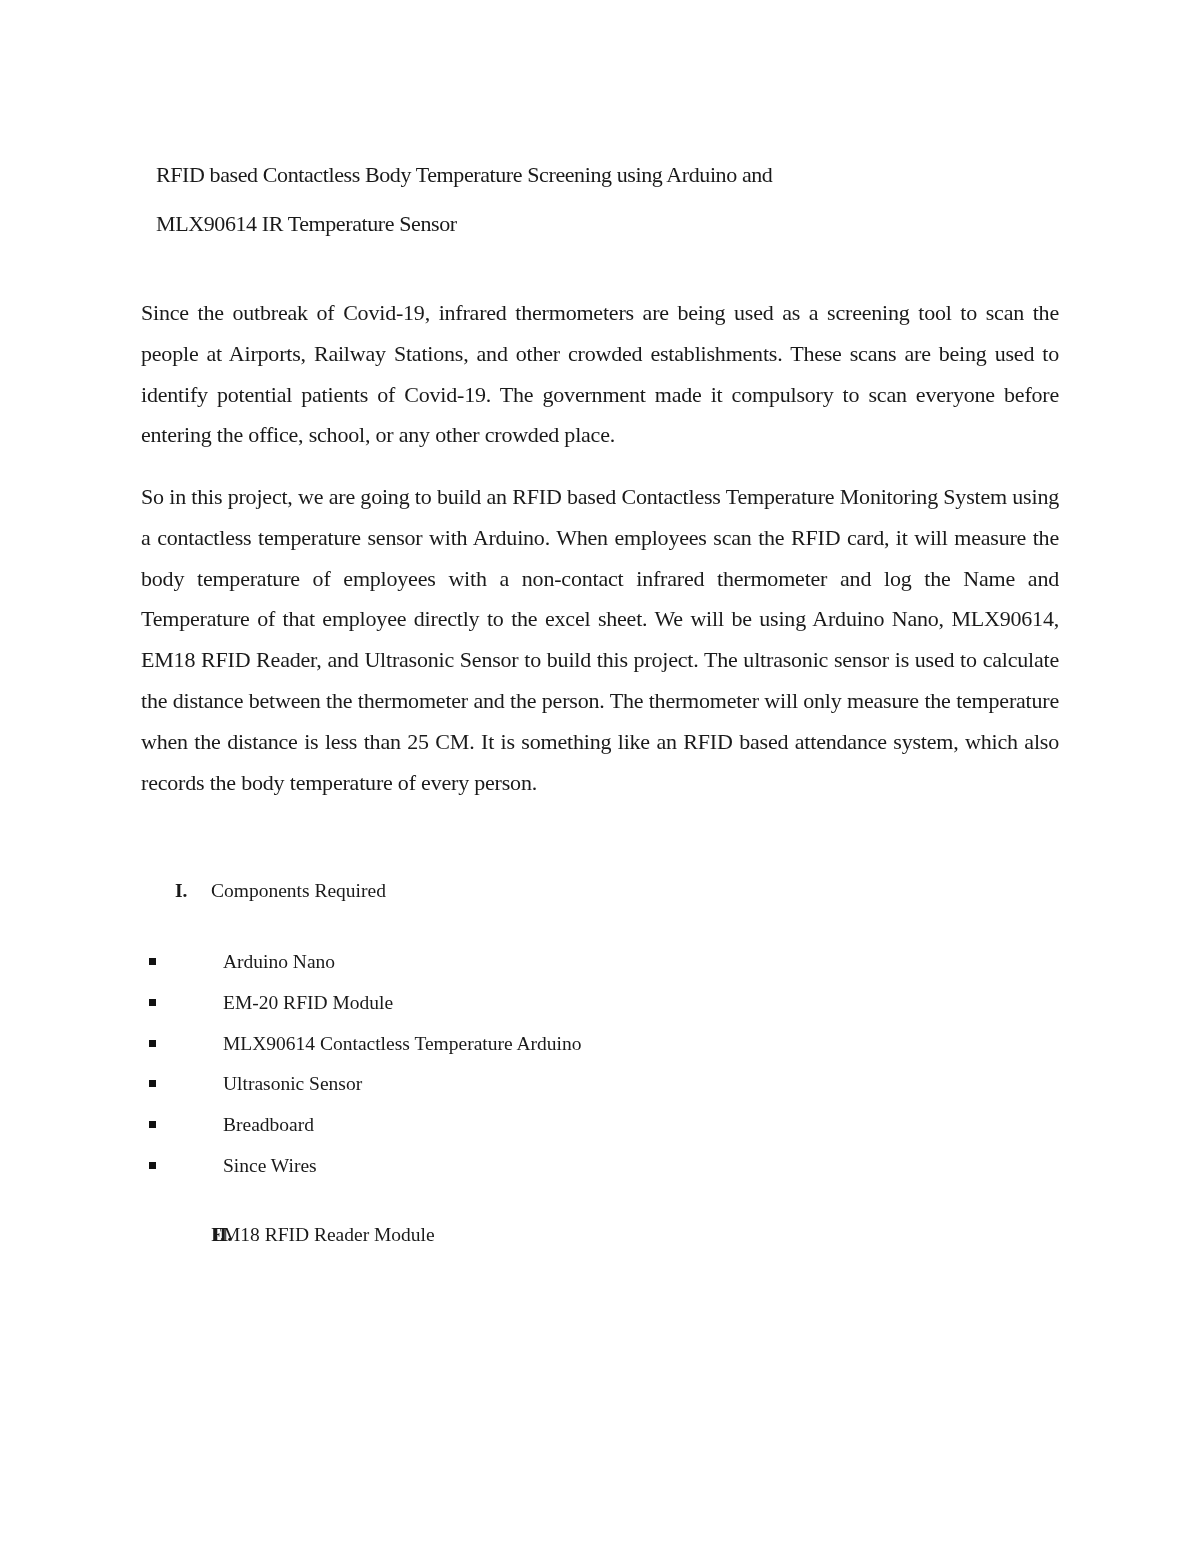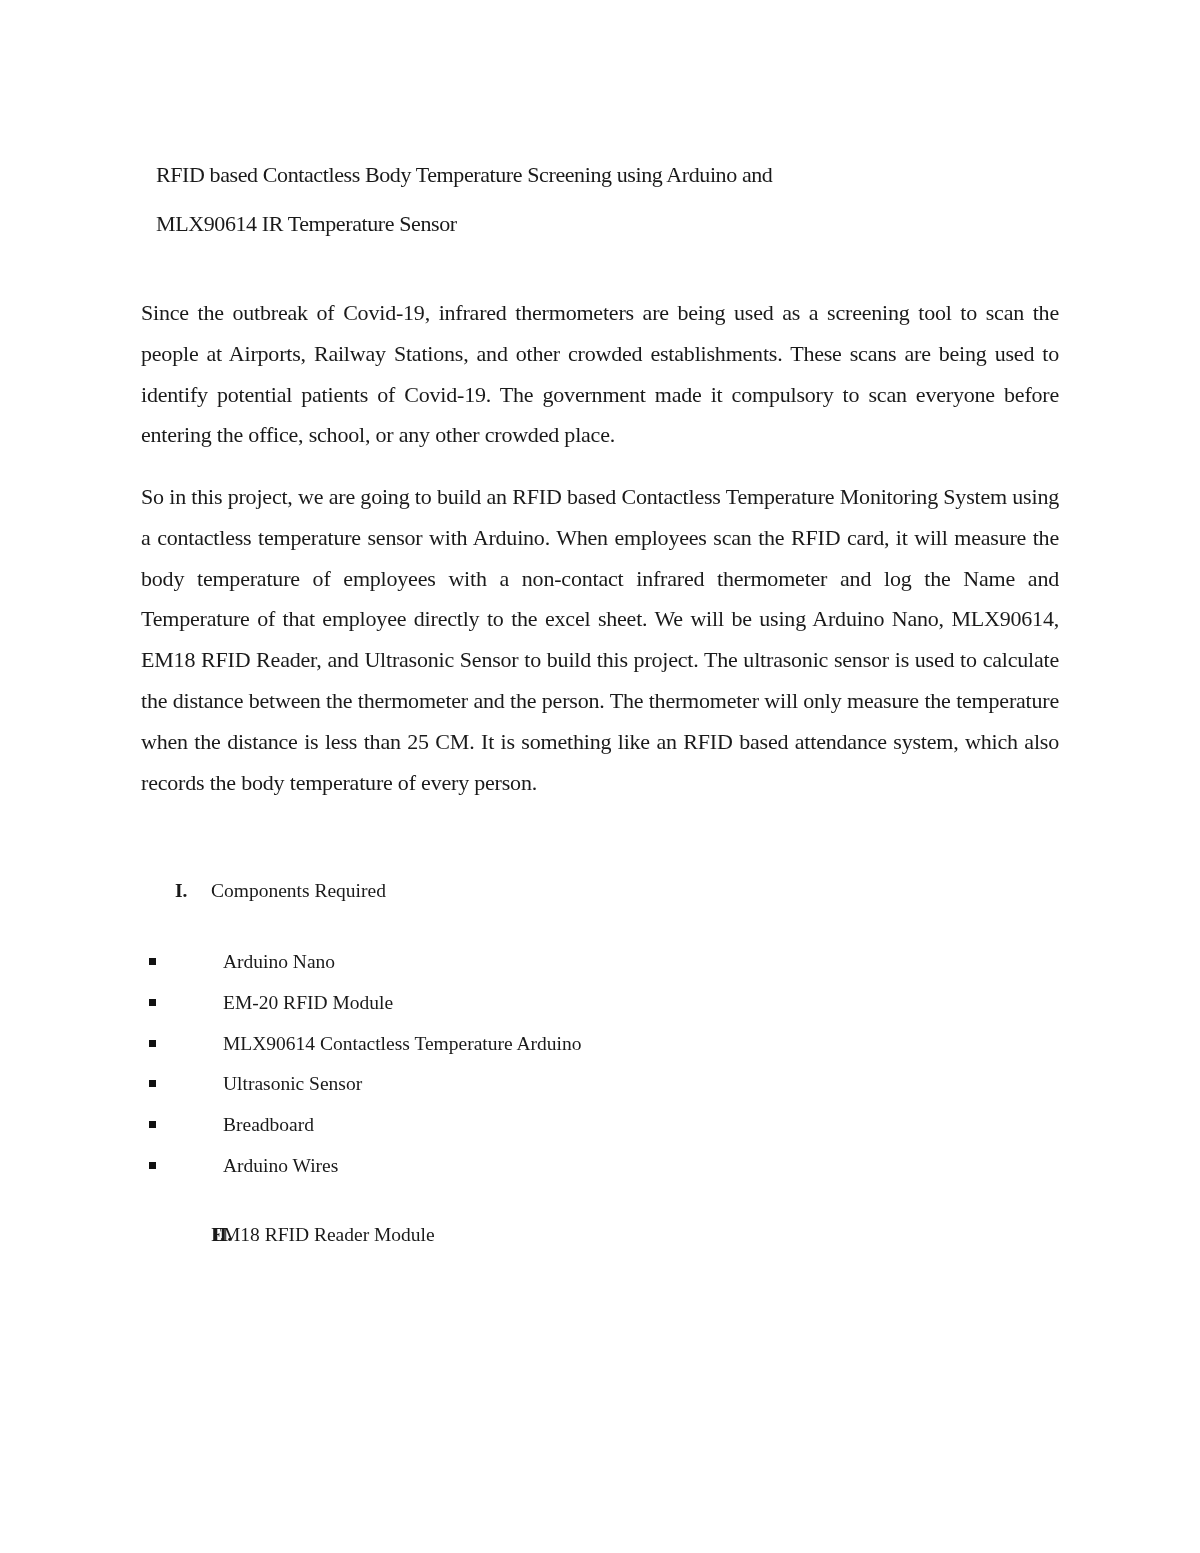--- a/index.html
+++ b/index.html
@@ -132,21 +132,21 @@
     <li>
         <span class="bullet"></span>
         <span class="item-text">Ultrasonic Sensor</span>
       </li>
     <li>
         <span class="bullet"></span>
         <span class="item-text">Breadboard</span>
       </li>
     <li>
         <span class="bullet"></span>
-        <span class="item-text">Arduino Wires</span>
+        <span class="item-text">Since Wires</span>
       </li>
   </ul>
 
   <div class="heading h2">
     <span class="num">II.</span>
     <span class="label">EM18 RFID Reader Module</span>
   </div>
 
 
 </div>

